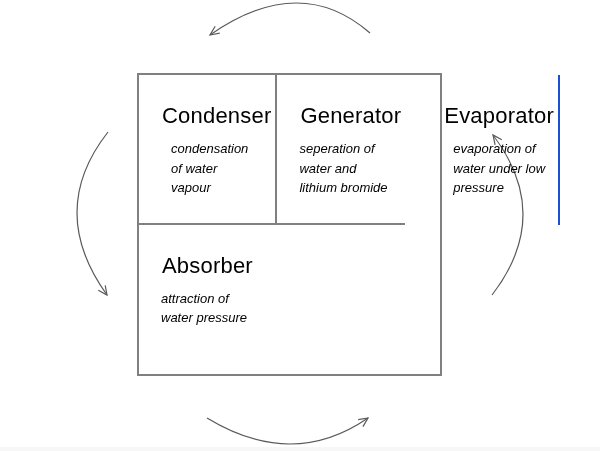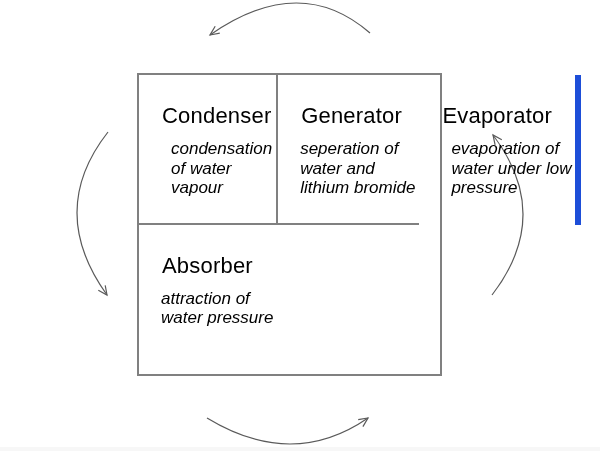--- a/index.html
+++ b/index.html
@@ -36,32 +36,32 @@
     grid-template-rows: 1fr 1fr;
     background: #ffffff;
   }
   .quad {
     box-sizing: border-box;
     padding: 28px 4px 0 23px;
     overflow: visible;
   }
   .quad.q-tl { border-right: 2px solid #808080; border-bottom: 2px solid #808080; }
   .quad.q-tr { border-bottom: 2px solid #808080; }
-  .quad.q-bl { border-right: 6px solid #1d4ed8; }
+  .quad.q-bl { border-right: 2px solid #1d4ed8; margin-left: 16px; }
   .quad.q-br { }
   .quad-title {
     font-size: 22px;
     font-weight: 400;
     line-height: 26px;
     margin: 0;
     letter-spacing: 0.2px;
     white-space: pre;
   }
   .quad-desc {
-    font-size: 17px;
+    font-size: 13px;
     font-style: italic;
     line-height: 19.5px;
     margin: 10px 0 0 0;
     white-space: pre;
   }
   .q-tl .quad-desc, .q-bl .quad-desc { margin-left: 9px; }
   .q-tr .quad-desc, .q-br .quad-desc { margin-left: -1px; }
   .page-bottom-edge {
     position: absolute;
     left: 0;

